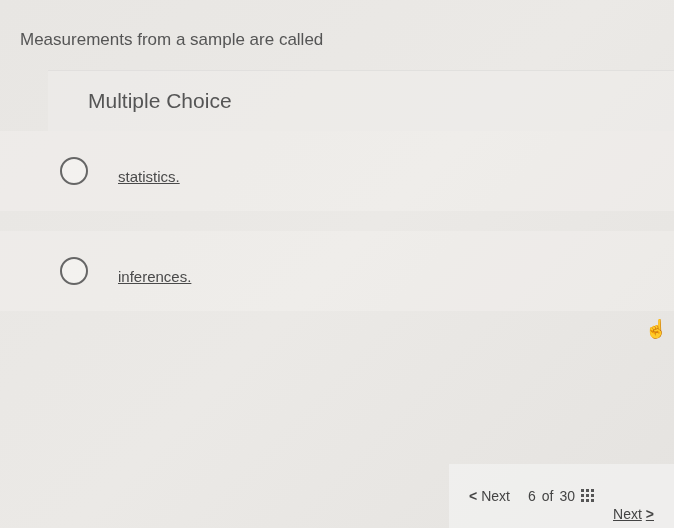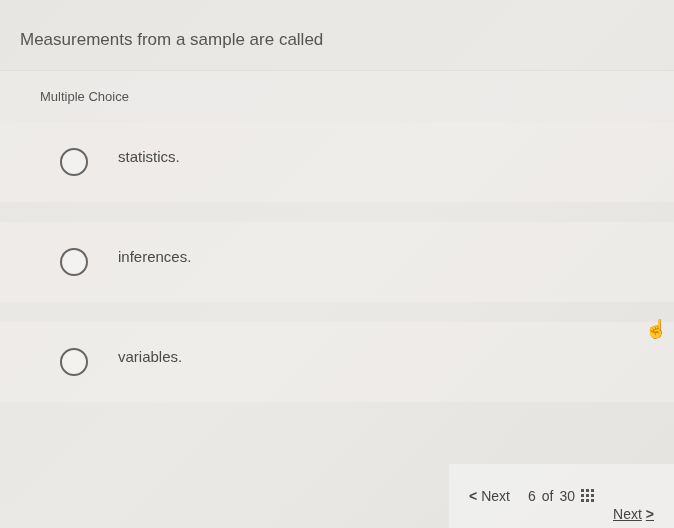--- a/index.html
+++ b/index.html
@@ -12,35 +12,37 @@
       position: relative;
       overflow: hidden;
     }
     .question {
       padding: 30px 8px 20px 20px;
       font-size: 17px;
       color: #555;
     }
     .section-label {
       padding: 18px 40px;
-      font-size: 13px;
+      font-size: 21px;
       color: #555;
       background: rgba(240, 238, 235, 0.5);
       border-top: 1px solid rgba(200,200,200,0.3);
+      margin-left: 48px;
     }
     .options {
       padding: 0;
     }
     .option-row {
       display: flex;
-      align-items: flex-start;
+      align-items: flex-end;
       padding: 26px 40px 26px 60px;
       margin-bottom: 20px;
       background: rgba(245, 243, 240, 0.4);
       cursor: pointer;
+      text-decoration: underline;
     }
     .radio-circle {
       width: 28px;
       height: 28px;
       border: 2.5px solid #666;
       border-radius: 50%;
       margin-right: 30px;
       flex-shrink: 0;
       background: rgba(255,255,255,0.3);
     }
@@ -101,24 +103,20 @@
 
 <div class="options">
   <div class="option-row">
     <div class="radio-circle"></div>
     <span class="option-label">statistics.</span>
   </div>
   <div class="option-row">
     <div class="radio-circle"></div>
     <span class="option-label">inferences.</span>
   </div>
-  <div class="option-row">
-    <div class="radio-circle"></div>
-    <span class="option-label">variables.</span>
-  </div>
 </div>
 
 <div class="cursor-hand">☝</div>
 
 <div class="nav-bar">
   <div class="nav-btn">
     <span class="chevron">&lt;</span>
     <span>Next</span>
   </div>
   <div class="counter">

